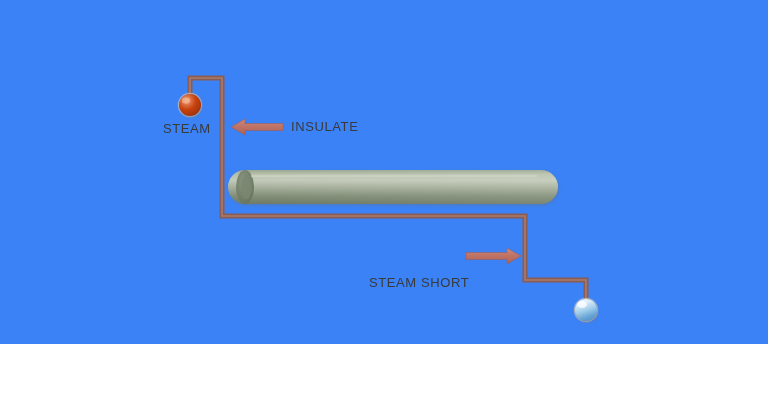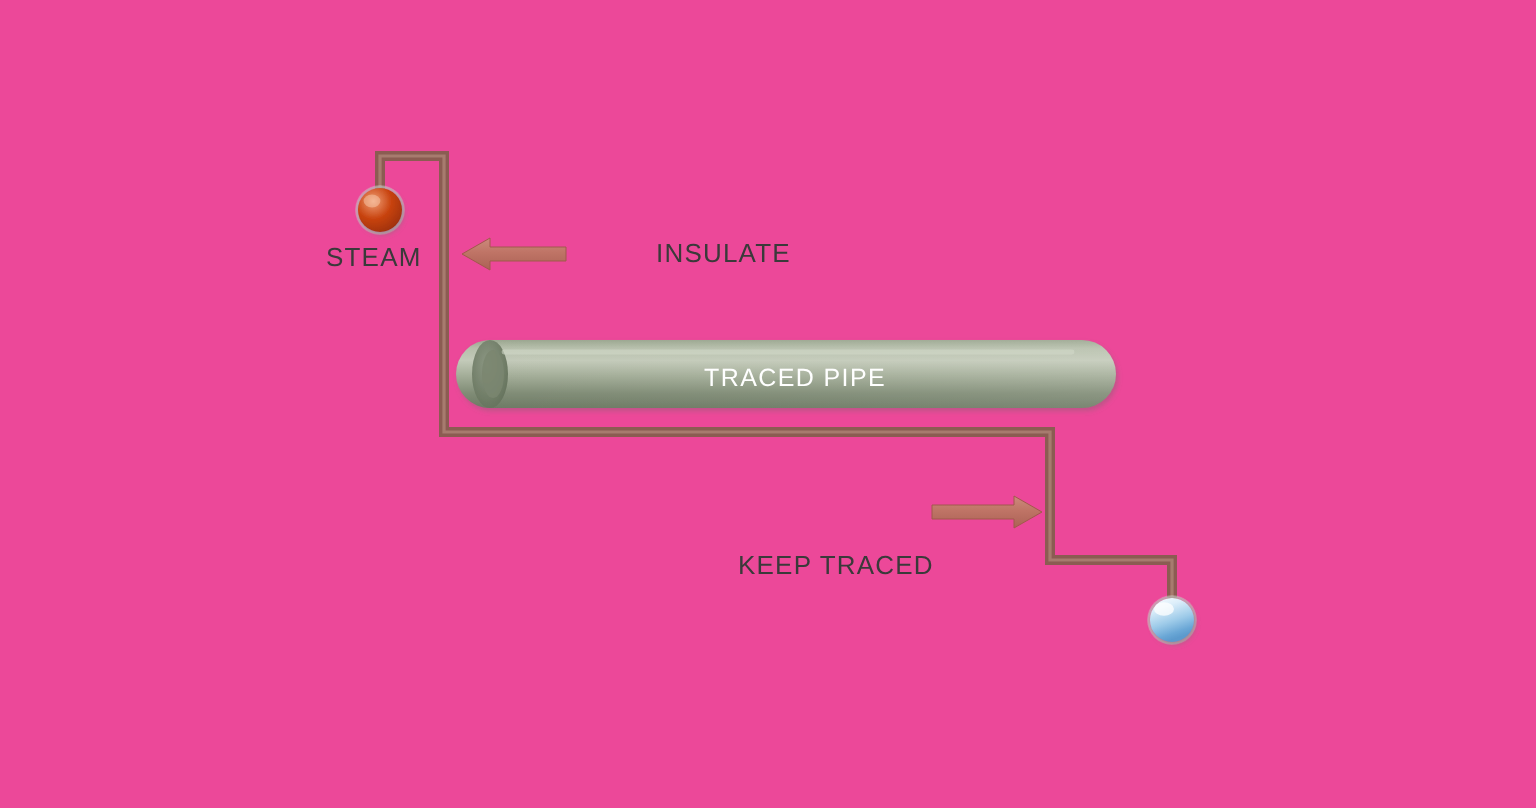--- a/index.html
+++ b/index.html
@@ -3,22 +3,22 @@
 <meta charset="utf-8">
 <style>
   html, body {
     margin: 0;
     padding: 0;
     background: #ffffff;
   }
   #canvas {
     position: relative;
     width: 768px;
-    height: 404px;
-    background: #ec4899;
+    height: 344px;
+    background: #3b82f6;
     overflow: hidden;
     font-family: "Liberation Sans", sans-serif;
   }
   #diagram-svg {
     position: absolute;
     left: 0;
     top: 0;
     width: 768px;
     height: 404px;
   }
@@ -31,21 +31,20 @@
     white-space: pre;
     line-height: 16px;
   }
   #label-steam {
     left: 163px;
     top: 121px;
   }
   #label-insulate {
     left: 291px;
     top: 119px;
-    margin-left: 37px;
   }
   #label-keep-short {
     left: 369px;
     top: 243px;
   }
   #label-traced-pipe {
     left: 352px;
     top: 181px;
     color: #ffffff;
     font-size: 12.5px;
@@ -160,18 +159,17 @@
       <circle cx="586" cy="310" r="11" fill="url(#trapBall)" filter="url(#ballShadow)"></circle>
       <ellipse cx="582" cy="304.5" rx="5" ry="3.4" fill="#ffffff" opacity="0.75"></ellipse>
     </g>
   </svg>
 
   <div class="diagram-label" id="label-steam">STEAM</div>
 
   <div class="diagram-label" id="label-insulate">INSULATE</div>
 
   <div class="diagram-label" id="label-keep-short">
-    <div>KEEP TRACED</div>
+    <div>STEAM SHORT</div>
   </div>
 
-  <div class="diagram-label" id="label-traced-pipe">TRACED PIPE</div>
 
 </div>
 
 </body></html>

